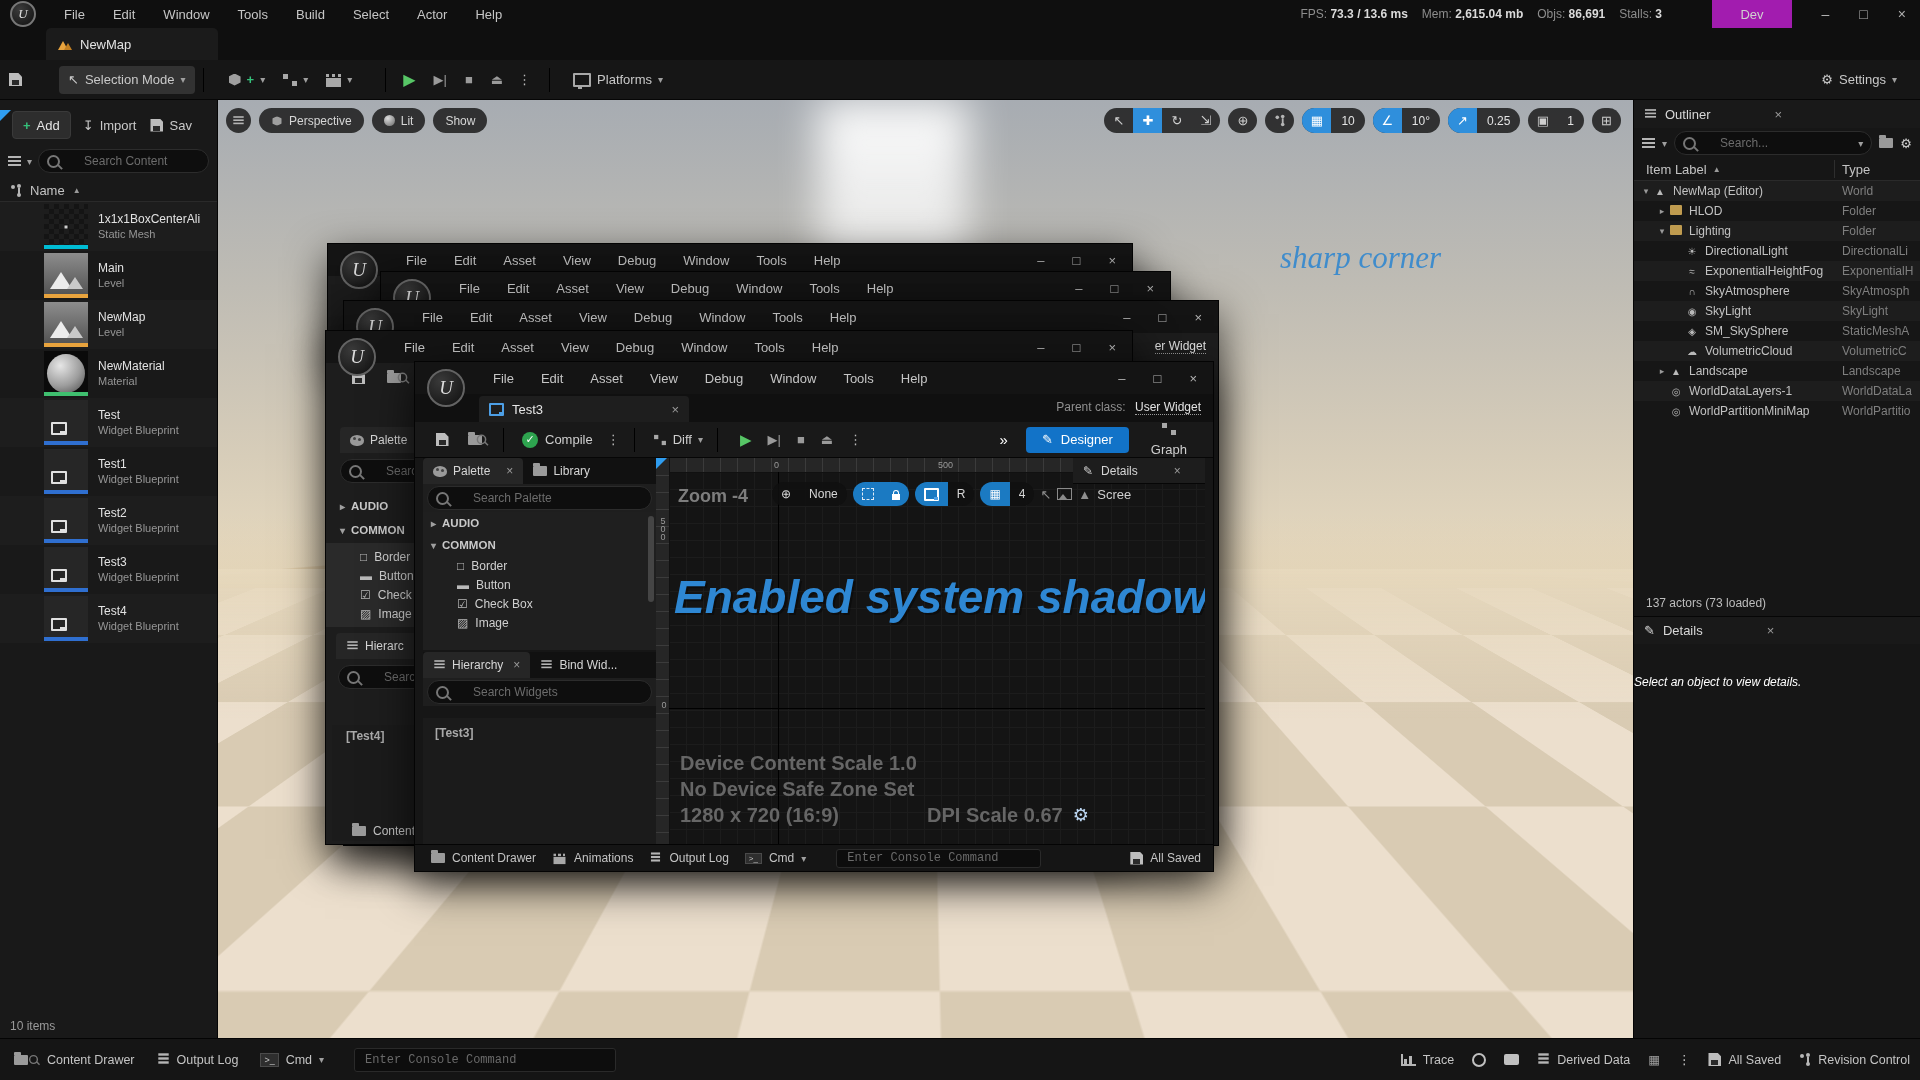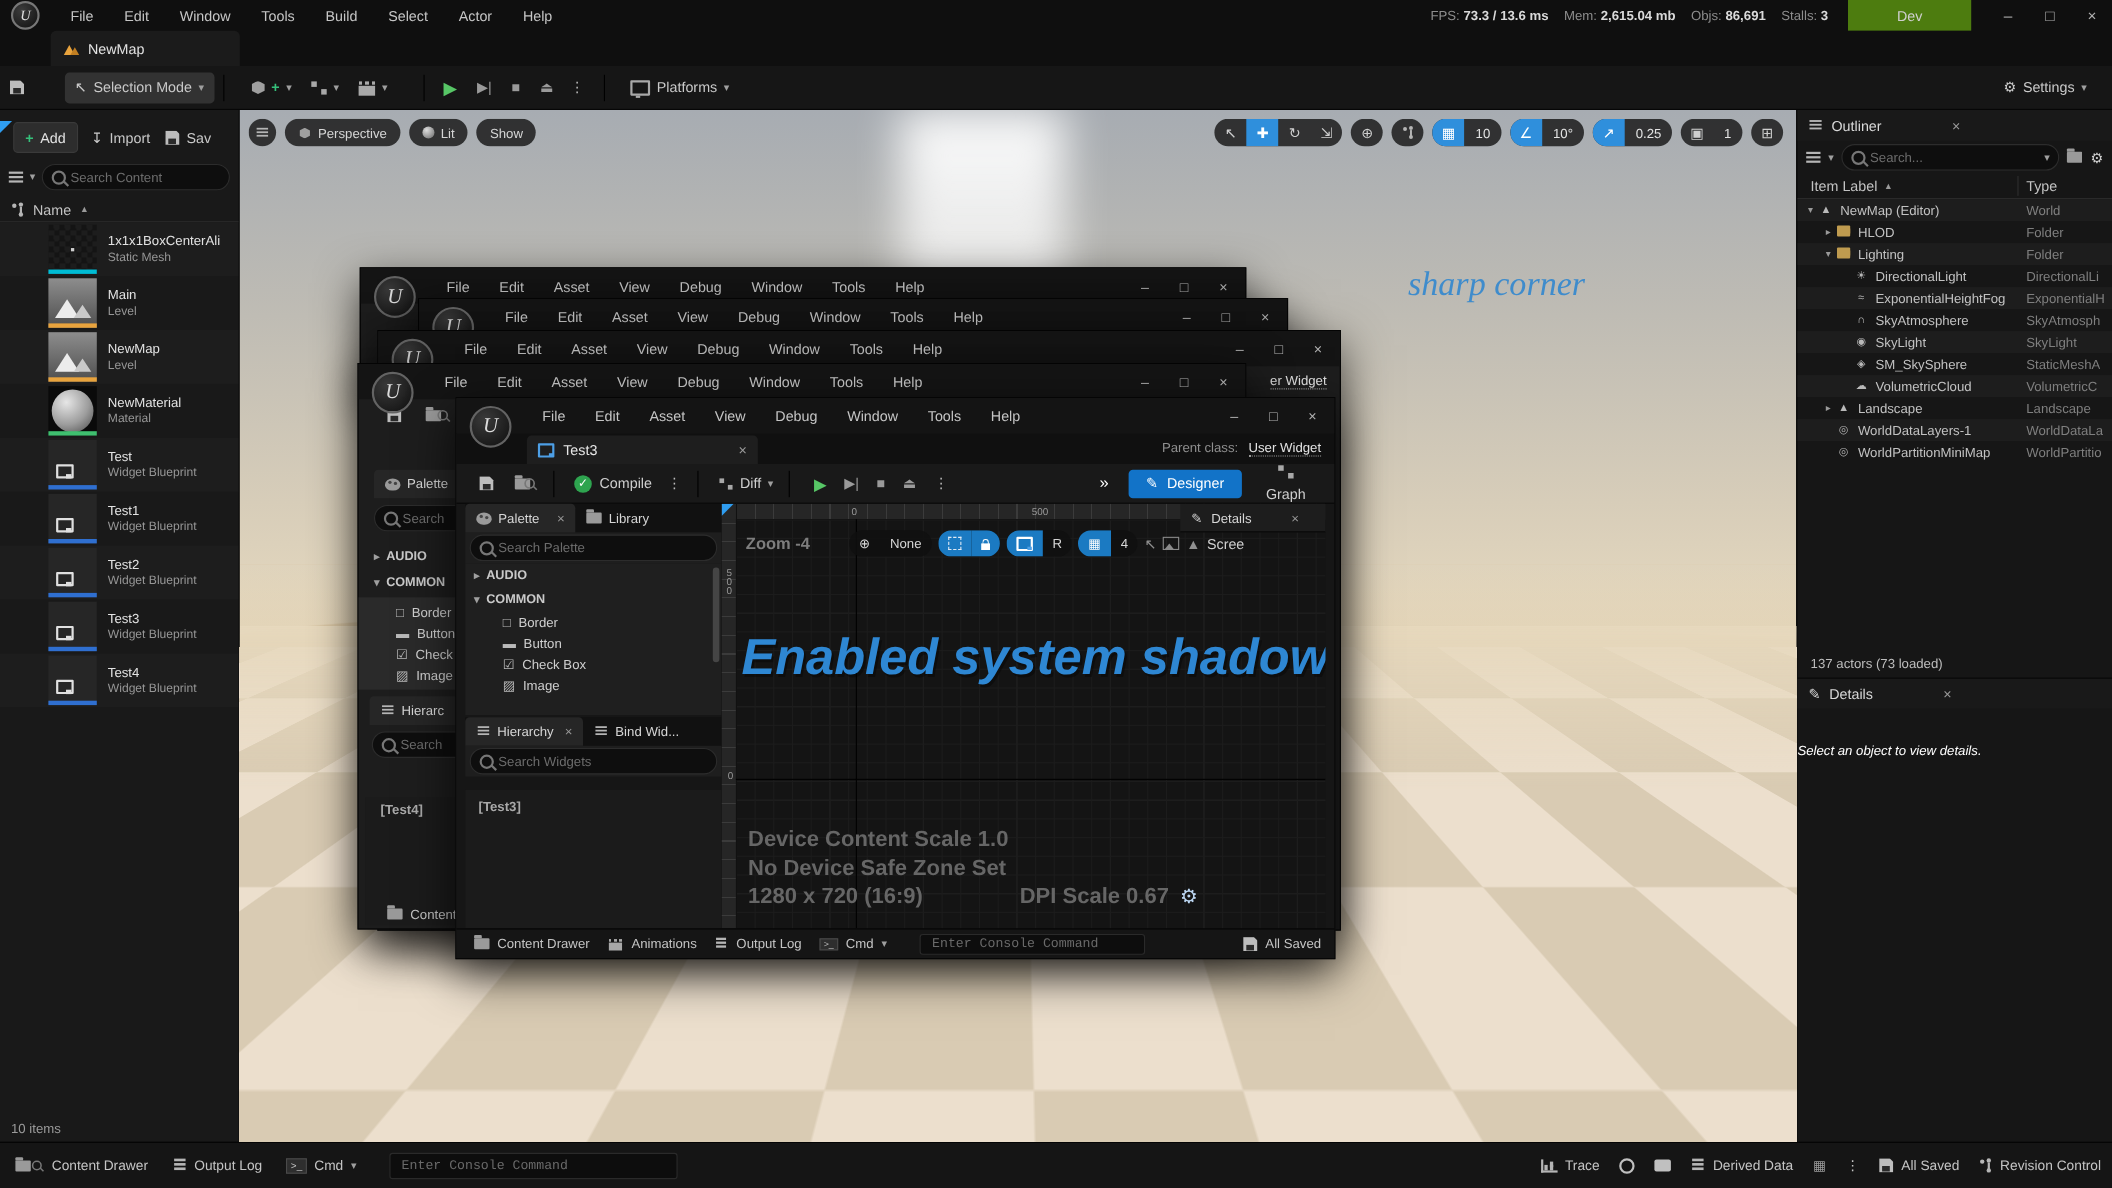--- a/index.html
+++ b/index.html
@@ -9,21 +9,21 @@
   .row{display:flex;align-items:center;}
   
   .topbar{position:absolute;left:0;top:0;width:1920px;height:28px;background:#0f0f0f;display:flex;align-items:center;}
   .uelogo{width:22px;height:22px;border-radius:50%;border:2px solid #777;margin-left:10px;
           background:radial-gradient(circle at 35% 30%,#3c3c3c,#101010);display:flex;align-items:center;justify-content:center;
           color:#e0e0e0;font-family:"Liberation Serif",serif;font-style:italic;font-size:13px;flex:none;}
   .mainmenu{display:flex;gap:28px;margin-left:28px;color:#c6c6c6;}
   .mi{cursor:default;}
   .stats{position:absolute;right:258px;top:0;height:28px;display:flex;gap:14px;align-items:center;font-size:12px;color:#8d8d8d;}
   .stats b{color:#dadada;font-weight:bold;}
-  .devbtn{position:absolute;right:128px;top:0;width:112px;height:28px;background:#4d7c0f;display:flex;align-items:center;justify-content:center;color:#d0d0d0;}
+  .devbtn{position:absolute;right:128px;top:0;width:80px;height:28px;background:#a21caf;display:flex;align-items:center;justify-content:center;color:#d0d0d0;}
   .winctl{position:absolute;right:14px;top:0;height:28px;display:flex;gap:30px;align-items:center;color:#b0b0b0;font-size:14px;}
   
   .tabrow{position:absolute;left:0;top:28px;width:1920px;height:32px;background:#0f0f0f;}
   .ltab{position:absolute;left:46px;top:0;width:172px;height:32px;background:#1b1b1b;border-radius:5px 5px 0 0;display:flex;align-items:center;gap:8px;padding-left:12px;box-sizing:border-box;color:#e2e2e2;}
   .lvlicon{width:14px;height:11px;position:relative;flex:none;}
   .lvlicon::before{content:"";position:absolute;left:0;bottom:0;border-left:5px solid transparent;border-right:5px solid transparent;border-bottom:9px solid #e8a33d;}
   .lvlicon::after{content:"";position:absolute;right:0;bottom:0;border-left:4px solid transparent;border-right:4px solid transparent;border-bottom:7px solid #c27f22;}
   
   .mtoolbar{position:absolute;left:0;top:60px;width:1920px;height:40px;background:#161616;border-bottom:1px solid #060606;display:flex;align-items:center;box-sizing:border-box;}
   .tbtn{display:flex;align-items:center;gap:6px;padding:0 9px;height:28px;color:#c9c9c9;border-radius:4px;}
@@ -63,21 +63,21 @@
   .icon-widget::after{content:"";position:absolute;right:-1px;bottom:-1px;width:4px;height:3px;background:#4d9fe6;}
   .icon-img{width:13px;height:10px;border:1.5px solid #8a8a8a;position:relative;flex:none;}
   .icon-img::after{content:"";position:absolute;left:1px;bottom:0;border-left:4px solid transparent;border-right:4px solid transparent;border-bottom:5px solid #8a8a8a;}
   
   .cbrowser{position:absolute;left:0;top:100px;width:218px;height:938px;background:#191919;border-right:1px solid #050505;box-sizing:border-box;overflow:hidden;}
   .cb-corner{position:absolute;left:0;top:10px;border-top:11px solid #2f9df0;border-right:11px solid transparent;}
   .cb-actions{position:absolute;left:0;top:8px;width:100%;height:34px;display:flex;align-items:center;gap:10px;padding-left:12px;box-sizing:border-box;}
   .addbtn{display:flex;align-items:center;gap:6px;background:#2d2d2d;border:1px solid #3a3a3a;border-radius:4px;height:26px;padding:0 10px;color:#e3e3e3;}
   .plus{color:#35c07a;font-weight:bold;}
   .cb-filter{position:absolute;left:0;top:48px;width:100%;height:26px;display:flex;align-items:center;gap:6px;padding:0 8px;box-sizing:border-box;}
-  .searchbox{flex:1;display:flex;align-items:center;gap:2px;background:#0e0e0e;border:1px solid #2c2c2c;border-radius:12px;height:22px;padding:0 8px;min-width:0;}
+  .searchbox{flex:1;display:flex;align-items:center;gap:22px;background:#0e0e0e;border:1px solid #2c2c2c;border-radius:12px;height:22px;padding:0 8px;min-width:0;}
   .searchbox input{background:transparent;border:none;outline:none;color:#c9c9c9;font-size:12px;width:100%;font-family:"Liberation Sans",sans-serif;}
   .searchbox input::placeholder{color:#6c6c6c;}
   .cb-namehdr{position:absolute;left:0;top:80px;width:100%;height:22px;display:flex;align-items:center;gap:8px;padding-left:10px;border-bottom:1px solid #2a2a2a;color:#c3c3c3;box-sizing:border-box;}
   .cb-list{position:absolute;left:0;top:102px;width:100%;bottom:26px;overflow:hidden;}
   .cb-row{display:flex;align-items:center;height:49px;padding-left:44px;gap:10px;box-sizing:border-box;}
   .cb-row:nth-child(odd){background:#1d1d1d;}
   .thumb{width:44px;height:45px;background:#242424;position:relative;flex:none;}
   .thumb .bar{position:absolute;left:0;right:0;bottom:0;height:4px;background:#555;}
   .thumb.level{background:linear-gradient(180deg,#8d8d8d,#4e4e4e);}
   .thumb.level::before{content:"";position:absolute;left:6px;bottom:9px;border-left:11px solid transparent;border-right:11px solid transparent;border-bottom:17px solid #ececec;}
@@ -178,21 +178,21 @@
   .rule-top{position:absolute;left:13px;top:0;right:0;height:14px;background:#262626;border-bottom:1px solid #111;
     background-image:repeating-linear-gradient(90deg,#3b3b3b 0 1px,transparent 1px 17px);}
   .rule-left{position:absolute;left:0;top:0;width:13px;bottom:0;background:#262626;border-right:1px solid #111;
     background-image:repeating-linear-gradient(180deg,#3b3b3b 0 1px,transparent 1px 17px);}
   .rule-corner{position:absolute;left:0;top:0;width:13px;height:14px;background:#262626;}
   .d-tri{position:absolute;left:0;top:0;border-top:11px solid #2f9df0;border-right:11px solid transparent;z-index:2;}
   .rlabel{position:absolute;font-size:9px;color:#9a9a9a;}
   .vlabel{position:absolute;font-size:9px;color:#9a9a9a;writing-mode:vertical-rl;text-orientation:upright;letter-spacing:-2px;}
   .originV{position:absolute;top:14px;bottom:0;width:1px;background:#000;}
   .originH{position:absolute;left:13px;right:0;height:1px;background:#000;}
-  .zoomlabel{position:absolute;left:22px;top:28px;font-size:15px;font-weight:bold;color:#7d7d7d;}
+  .zoomlabel{position:absolute;left:22px;top:28px;font-size:18px;font-weight:bold;color:#7d7d7d;}
   .dchips{position:absolute;left:116px;top:24px;display:flex;gap:6px;align-items:center;}
   .dchip{display:flex;height:24px;border-radius:12px;overflow:hidden;background:rgba(15,15,15,.85);align-items:stretch;}
   .dchip .dseg{display:flex;align-items:center;justify-content:center;padding:0 9px;color:#d6d6d6;font-size:12px;}
   .dchip .dseg.on{background:#1b7ac2;color:#fff;}
   .dicon{color:#8f8f8f;font-size:13px;}
   .canvastext{position:absolute;left:18px;top:112px;font-size:46px;font-weight:bold;font-style:italic;color:#2e87d3;white-space:nowrap;text-shadow:2px 2px 0 rgba(0,0,0,.35);}
   .devinfo{position:absolute;left:24px;top:292px;font-size:20px;font-weight:bold;color:#666;line-height:26px;white-space:nowrap;}
   .devline3{display:flex;align-items:center;gap:10px;}
   .dpis{margin-left:78px;}
   .dgear{color:#bcd6f2;font-weight:normal;font-size:18px;}

